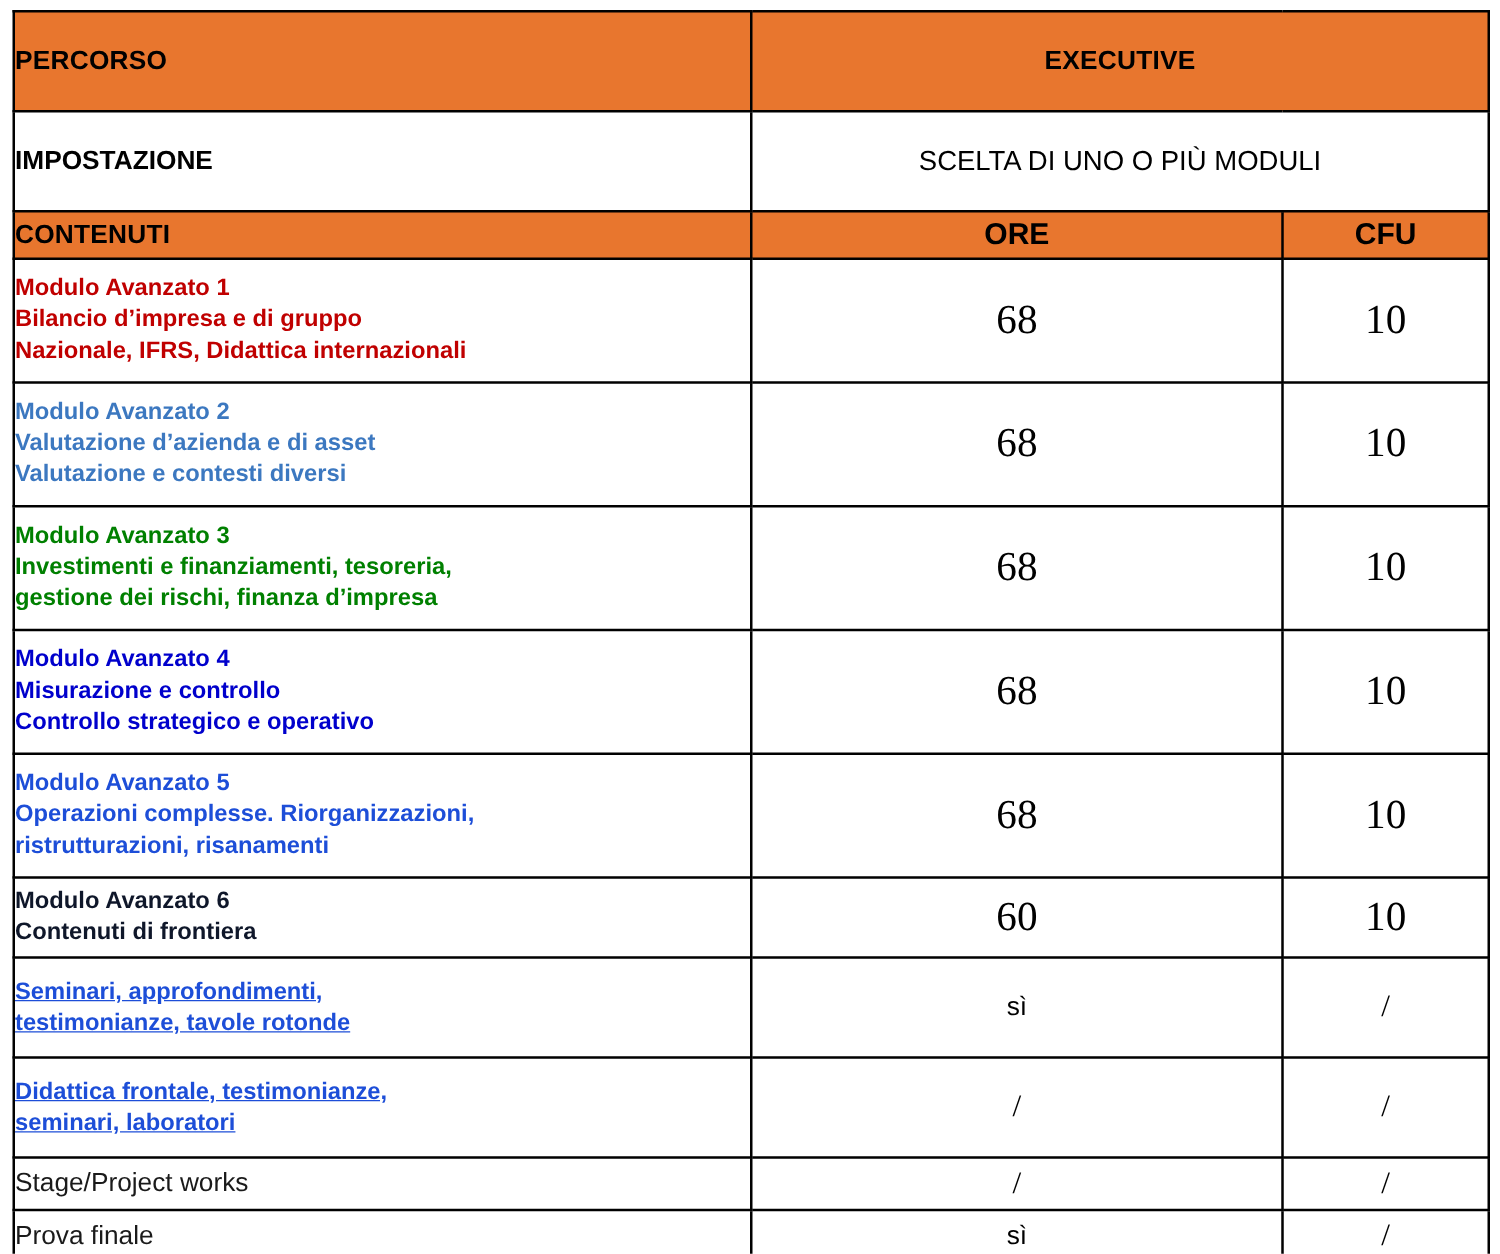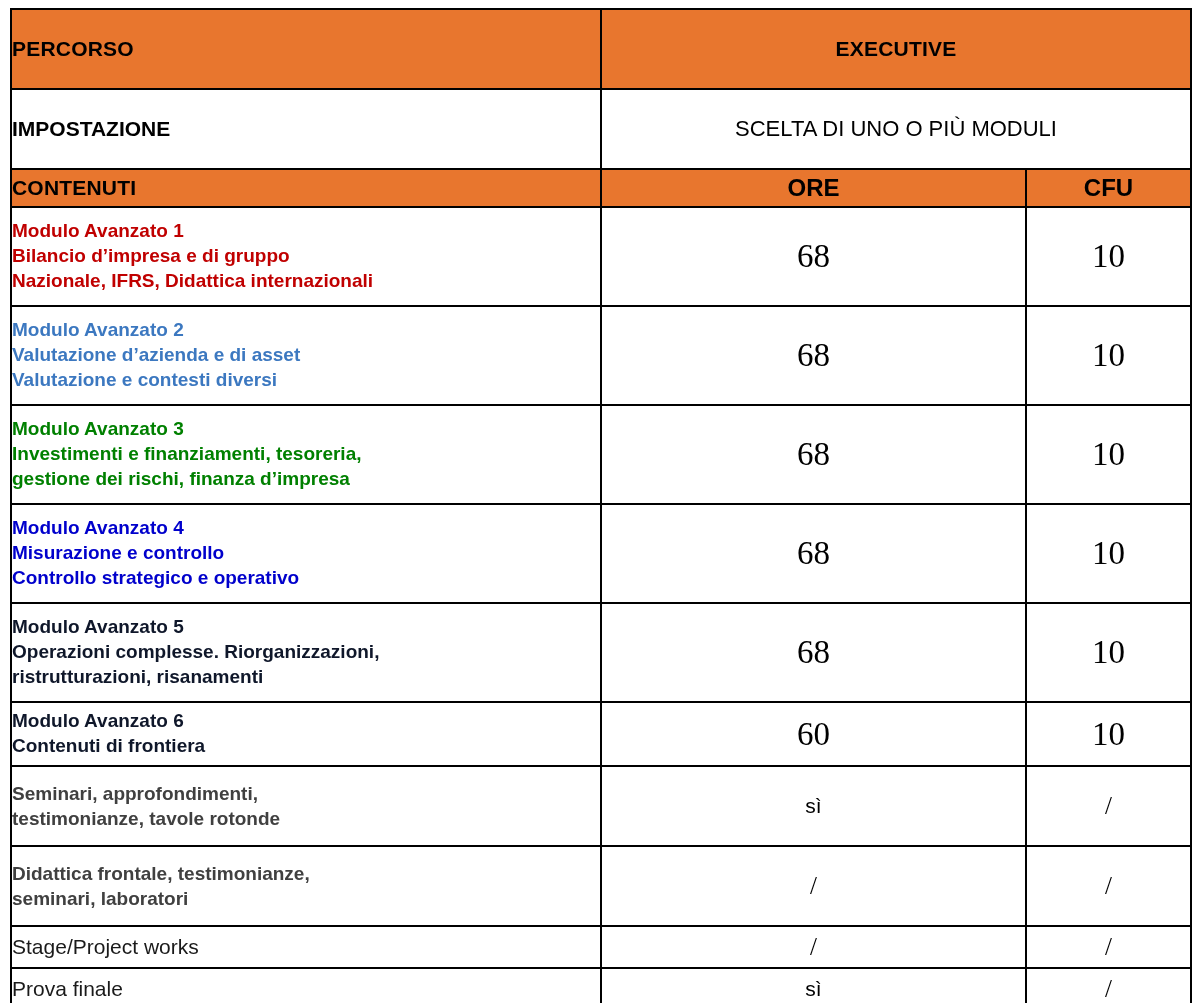--- a/index.html
+++ b/index.html
@@ -105,25 +105,26 @@
     font-family: "Liberation Serif", serif;
   }
   .yes {
     text-align: center;
     font-size: 21px;
     font-family: "Liberation Sans", sans-serif;
   }
 
   
   .grey-bold {
-    color: #404040;
+    color: #1d4ed8;
     font-weight: bold;
     font-size: 19px;
     line-height: 1.32;
     padding: 8px 14px;
+    text-decoration: underline;
   }
   .grey-bold .m-line { display: block; }
   .row-extra td { height: 78px; }
 
   .plain {
     color: #1a1a1a;
     font-weight: normal;
     font-size: 21px;
     padding: 4px 14px;
   }
@@ -192,21 +193,21 @@
         <td class="module" style="color:#0000CC;">
           <span class="m-line">Modulo Avanzato 4</span>
           <span class="m-line">Misurazione e controllo</span>
           <span class="m-line">Controllo strategico e operativo</span>
         </td>
         <td class="num">68</td>
         <td class="num">10</td>
       </tr>
 
       <tr class="module-row">
-        <td class="module" style="color:#0f172a;">
+        <td class="module" style="color:#1d4ed8;">
           <span class="m-line">Modulo Avanzato 5</span>
           <span class="m-line">Operazioni complesse. Riorganizzazioni,</span>
           <span class="m-line">ristrutturazioni, risanamenti</span>
         </td>
         <td class="num">68</td>
         <td class="num">10</td>
       </tr>
 
       <tr class="module-row short">
         <td class="module" style="color:#0f172a;">

